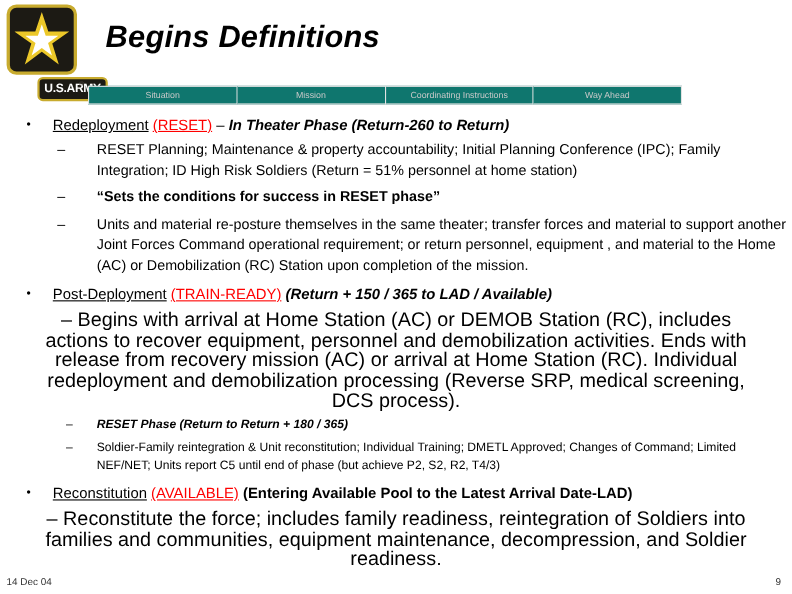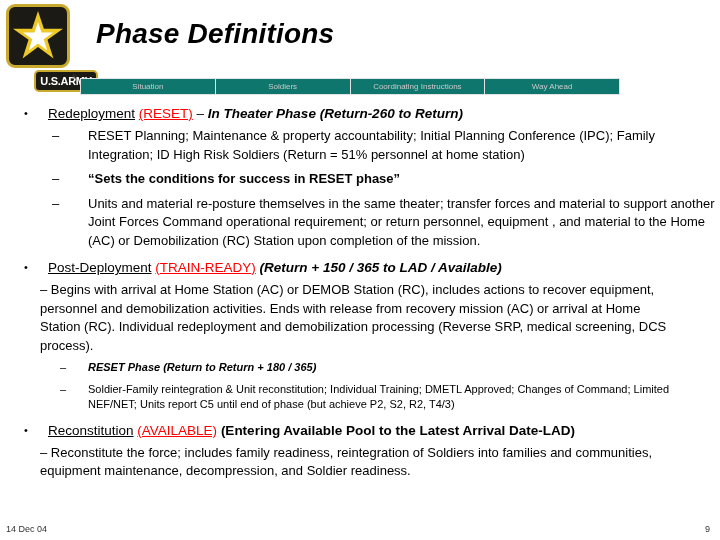--- a/index.html
+++ b/index.html
@@ -175,23 +175,24 @@
   }
   .lvl3 .dash {
     position: absolute;
     left: 60px; top: 0;
     font-size: 11px;
     line-height: 15.5px;
   }
 
   .para {
     margin: 0 40px 0 40px;
-    font-size: 13px;
+    font-size: 18px;
     line-height: 18.5px;
     text-indent: 0;
+    text-align: center;
   }
 
   .sp3 { height: 3px; }
   .sp5 { height: 5px; }
   .sp7 { height: 7px; }
 
   
   .footer-date {
     position: absolute;
     left: 6px; bottom: 6px;
@@ -213,25 +214,25 @@
 
   <div class="logo">
     <div class="logo-star-box">
       <div class="logo-star-outer"></div>
       <div class="logo-star-inner"></div>
     </div>
     <div class="logo-wordmark">U.S.ARMY</div>
     <div class="logo-reg">®</div>
   </div>
 
-  <div class="slide-title">Phase Definitions</div>
+  <div class="slide-title">Begins Definitions</div>
 
   <div class="tabstrip">
     <div class="tab">Situation</div>
-    <div class="tab">Soldiers</div>
+    <div class="tab">Mission</div>
     <div class="tab">Coordinating Instructions</div>
     <div class="tab">Way Ahead</div>
   </div>
 
 </div>
 
 <div class="content">
 
   <div class="lvl1">
     <span class="bullet">•</span><span class="u">Redeployment</span><span>&nbsp;</span><span class="red">(RESET)</span><span> – </span><span class="bi">In Theater Phase (Return-260 to Return)</span>

